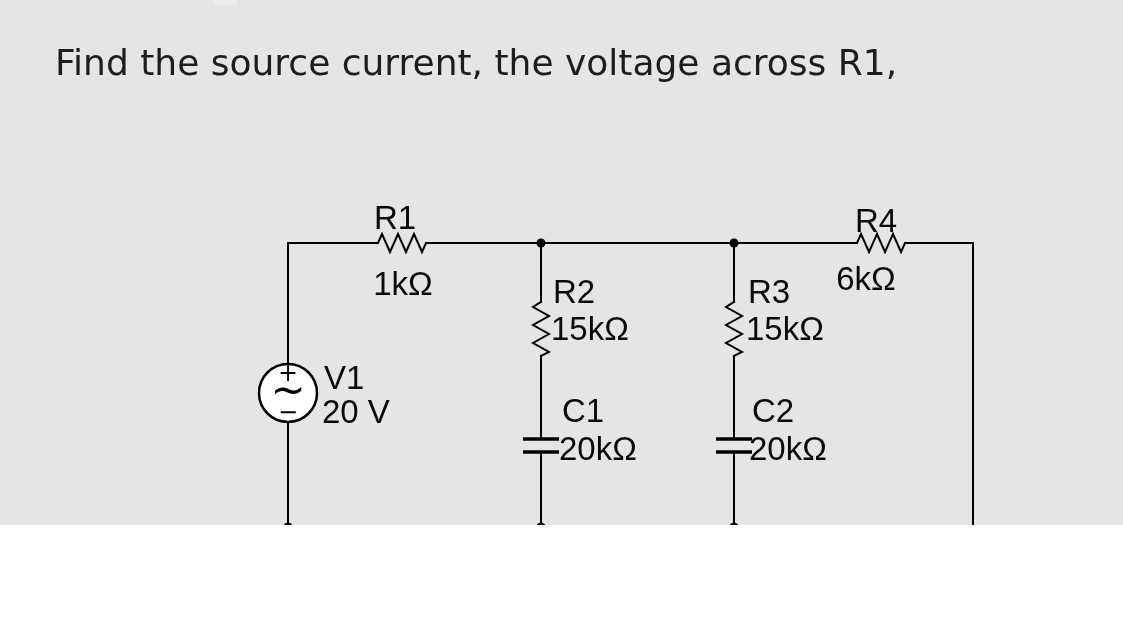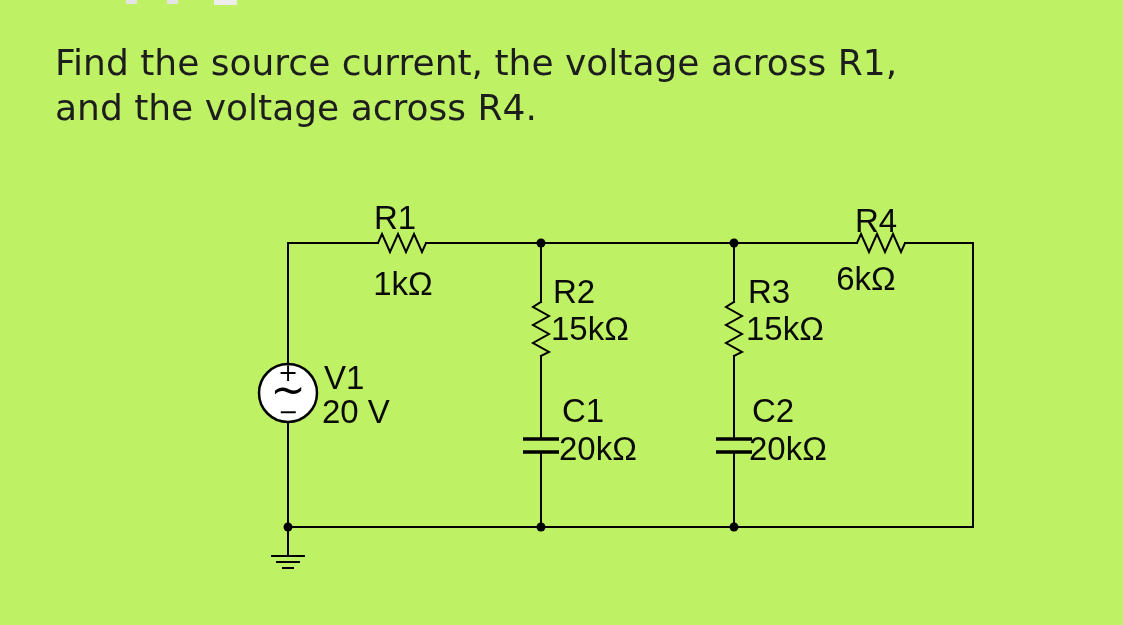--- a/index.html
+++ b/index.html
@@ -3,22 +3,22 @@
 <meta charset="utf-8">
 <style>
   html, body {
     margin: 0;
     padding: 0;
     background: #ffffff;
   }
   .canvas {
     position: relative;
     width: 1123px;
-    height: 625px;
-    background: #bef264;
+    height: 525px;
+    background: #e5e5e5;
     overflow: hidden;
     font-family: "Liberation Sans", sans-serif;
   }
   .fragment {
     position: absolute;
     top: 0;
     background: #e4e4e4;
   }
   .f1 { left: 126px; width: 11px; height: 4px; }
   .f2 { left: 167px; width: 11px; height: 4px; }
@@ -75,21 +75,20 @@
 <body>
 
 <div class="canvas">
 
   <div class="fragment f1"></div>
   <div class="fragment f2"></div>
   <div class="fragment f3"></div>
 
   <div class="title">
     <div>Find the source current, the voltage across R1,</div>
-    <div>and the voltage across R4.</div>
   </div>
 
   <svg class="circuit" width="1123" height="625" viewBox="0 0 1123 625" xmlns="http://www.w3.org/2000/svg">
 
     <path class="wire" d="M288,243 H378"></path>
     <polyline class="wire" points="378,243 382,234 390,252 398,234 406,252 414,234 422,252 426,243"></polyline>
     <path class="wire" d="M426,243 H857"></path>
     <polyline class="wire" points="857,243 861,234 869,252 877,234 885,252 893,234 901,252 905,243"></polyline>
     <path class="wire" d="M905,243 H973"></path>
     <path class="wire" d="M973,243 V527"></path>

